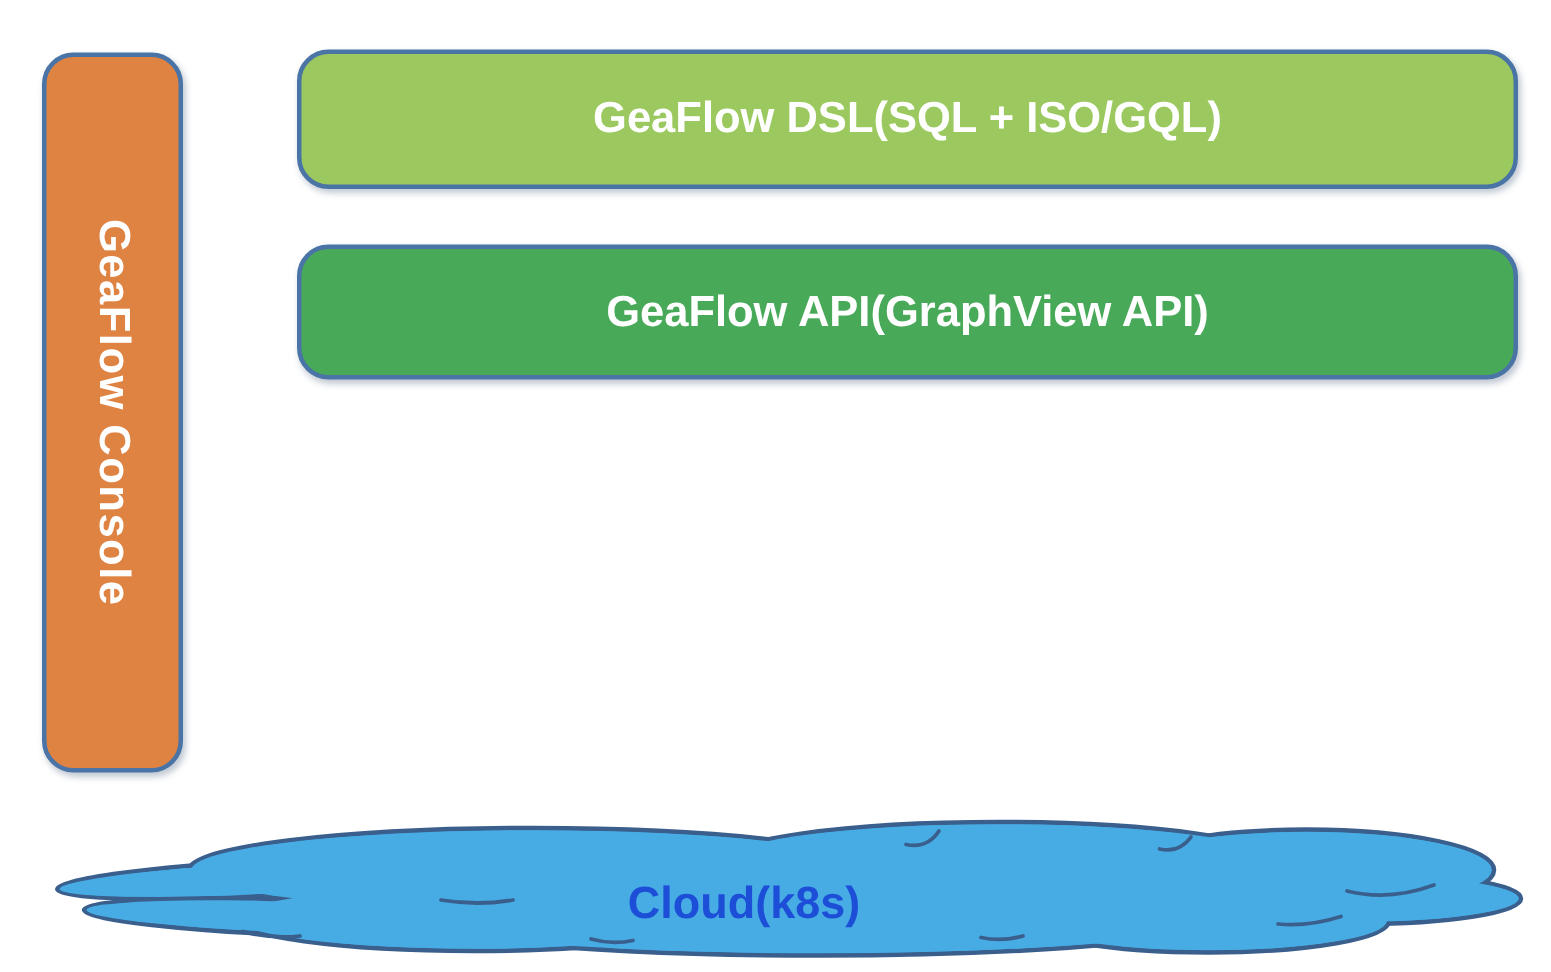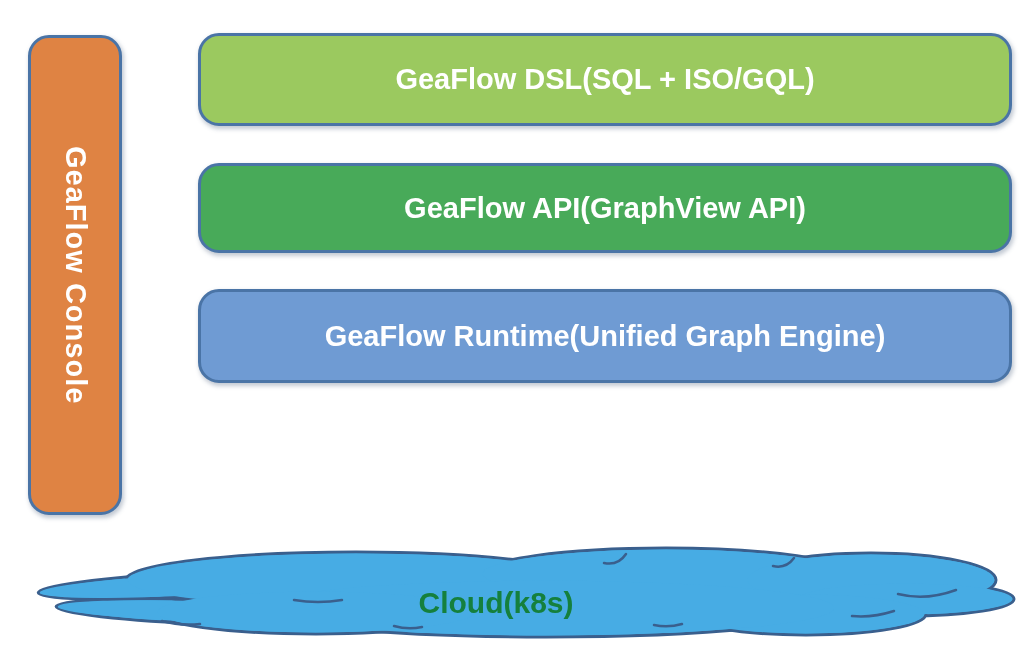--- a/index.html
+++ b/index.html
@@ -21,43 +21,40 @@
   .console{
     left:28px;top:35px;width:94px;height:480px;
   }
   .console .vlabel{
     writing-mode:vertical-rl;text-orientation:sideways;
     white-space:nowrap;letter-spacing:1px;
   }
   .cloud-svg{position:absolute;left:26px;top:544px;width:992px;height:102px;}
   .cloud-label{
     position:absolute;left:26px;top:586px;width:940px;text-align:center;
-    color:#15803d;font-size:30px;font-weight:700;pointer-events:none;
+    color:#1d4ed8;font-size:30px;font-weight:700;pointer-events:none;
   }
 </style>
 </head>
 <body>
 
 <div class="stage">
 
   <div class="box console" style="background-color: rgb(223, 131, 67); border-color: rgb(74, 116, 166);">
     <span class="vlabel">GeaFlow Console</span>
   </div>
 
   <div class="box layer layer0" style="background-color: rgb(155, 201, 95); border-color: rgb(74, 116, 166);">
     <span>GeaFlow DSL(SQL + ISO/GQL)</span>
   </div>
 
   <div class="box layer layer1" style="background-color: rgb(72, 170, 89); border-color: rgb(74, 116, 166);">
     <span>GeaFlow API(GraphView API)</span>
   </div>
 
-  <div class="box layer layer2" style="background-color: rgb(111, 155, 211); border-color: rgb(74, 116, 166);">
-    <span>GeaFlow Runtime(Unified Graph Engine)</span>
-  </div>
 
 
   <svg class="cloud-svg" viewBox="0 0 992 102" aria-hidden="true">
 
     <g stroke-width="3" fill="#47ace4" stroke="#3a5f8d">
       <ellipse cx="160" cy="41" rx="148" ry="12" transform="rotate(-3 160 41)"></ellipse>
       <ellipse cx="185" cy="68" rx="155" ry="12" transform="rotate(2 185 68)"></ellipse>
       <ellipse cx="330" cy="36" rx="230" ry="28"></ellipse>
       <ellipse cx="640" cy="30" rx="185" ry="26"></ellipse>
       <ellipse cx="845" cy="36" rx="125" ry="27"></ellipse>

